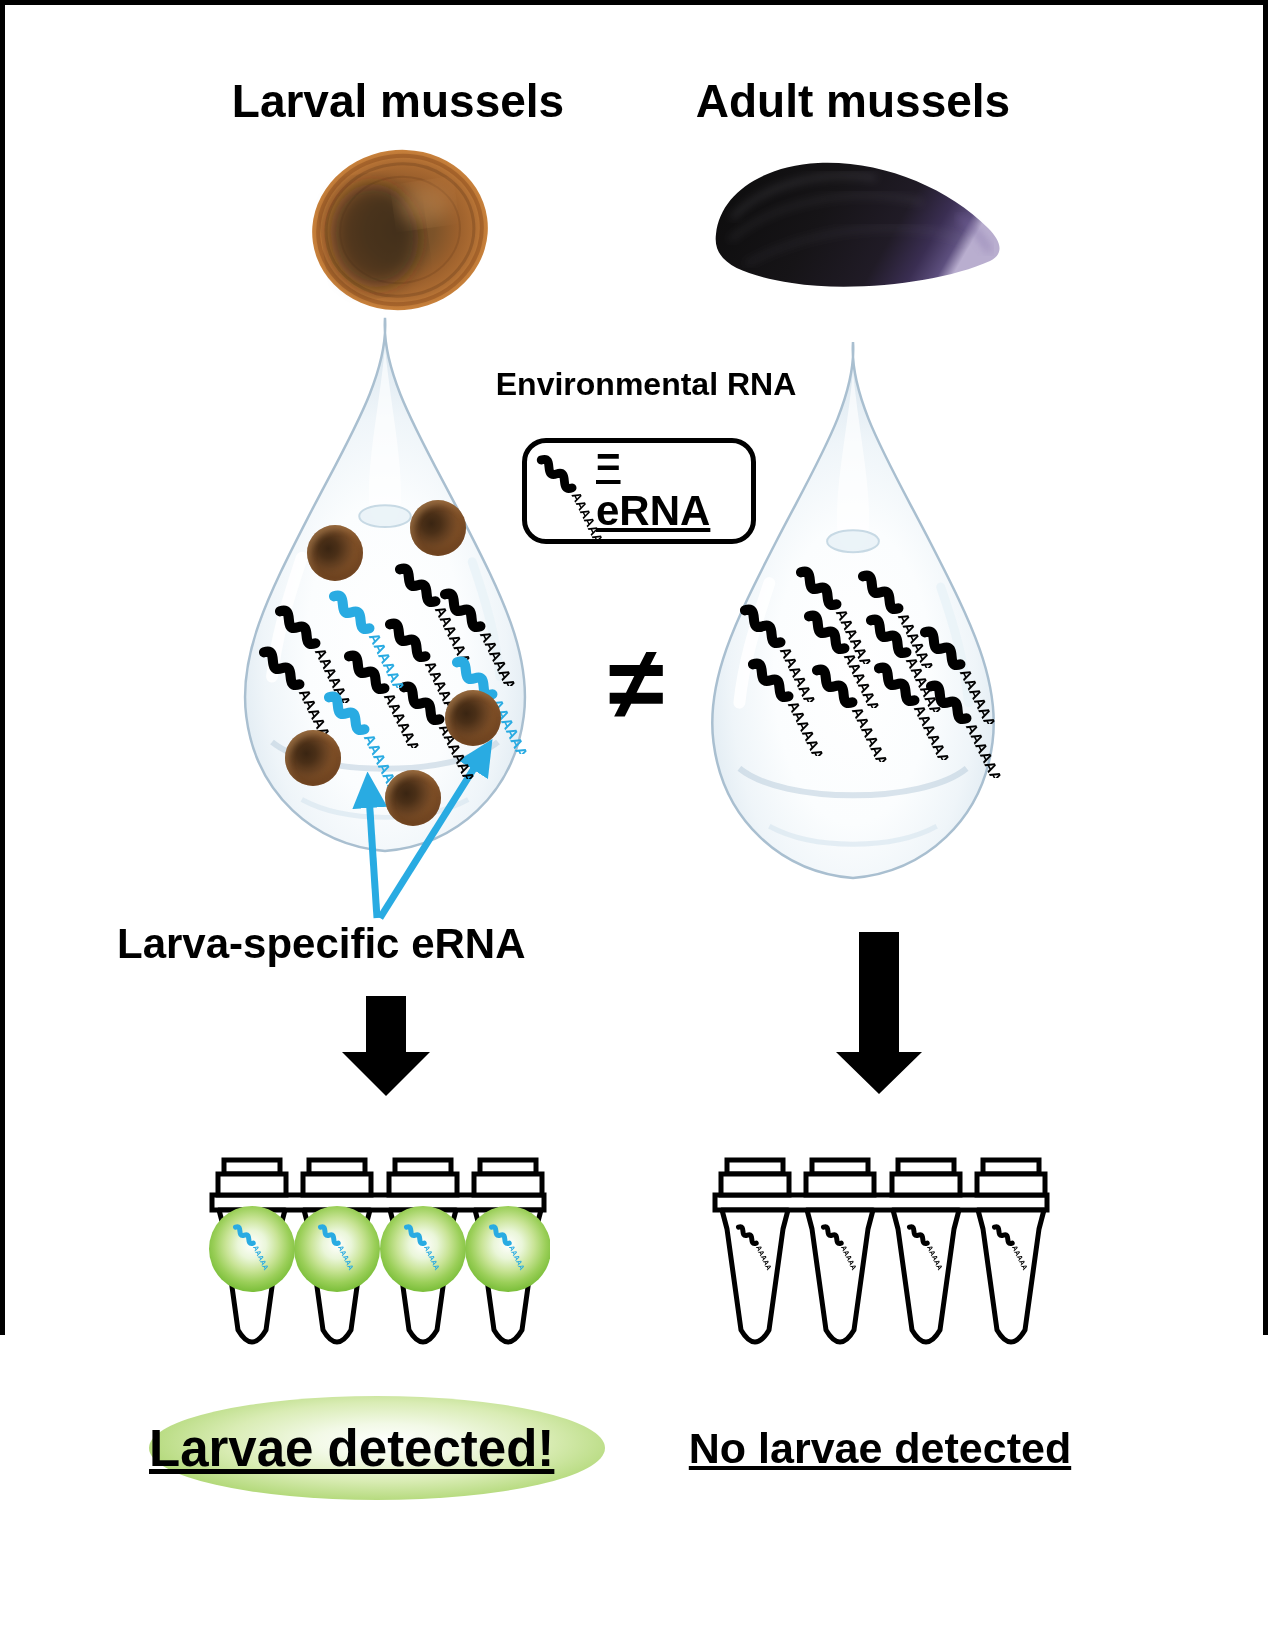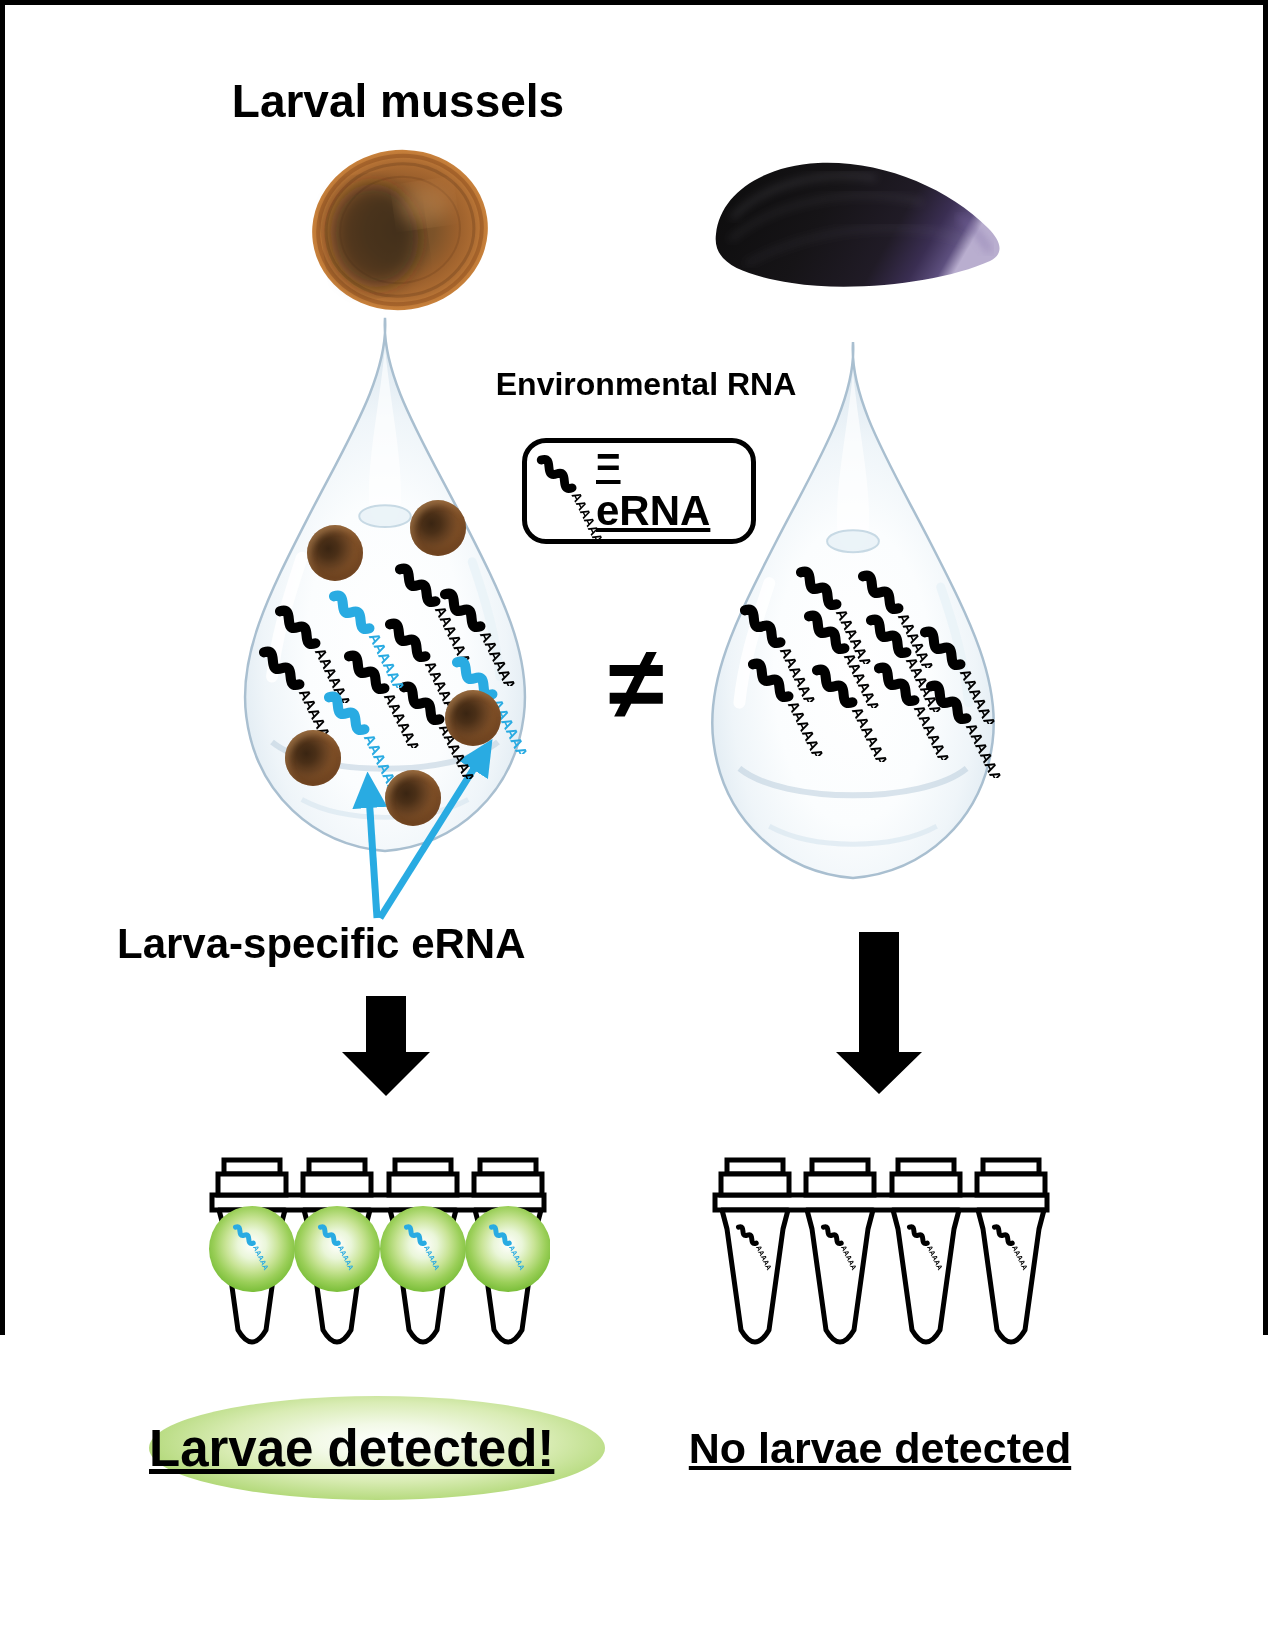--- a/index.html
+++ b/index.html
@@ -37,20 +37,21 @@
   svg{display:block;}
 </style>
 </head>
 <body>
 
 <div id="scene">
 
   <div class="frame"></div>
 
   <div class="title" style="left:148px;top:74px;">Larval mussels</div>
+  <div class="title" style="left:603px;top:74px;">Adult mussels</div>
 
   <svg class="abs" style="left:308px;top:148px;" width="184" height="164" viewBox="0 0 184 164">
     <defs>
       <radialGradient id="lgrad" cx="50%" cy="50%" r="56%">
         <stop offset="0%" stop-color="#6e4a26"></stop>
           <stop offset="35%" stop-color="#7d5329"></stop>
         <stop offset="58%" stop-color="#9a5f2c"></stop>
           <stop offset="76%" stop-color="#ad6c32"></stop>
         <stop offset="88%" stop-color="#c67f3a"></stop>
           <stop offset="96%" stop-color="#d89a55"></stop>

